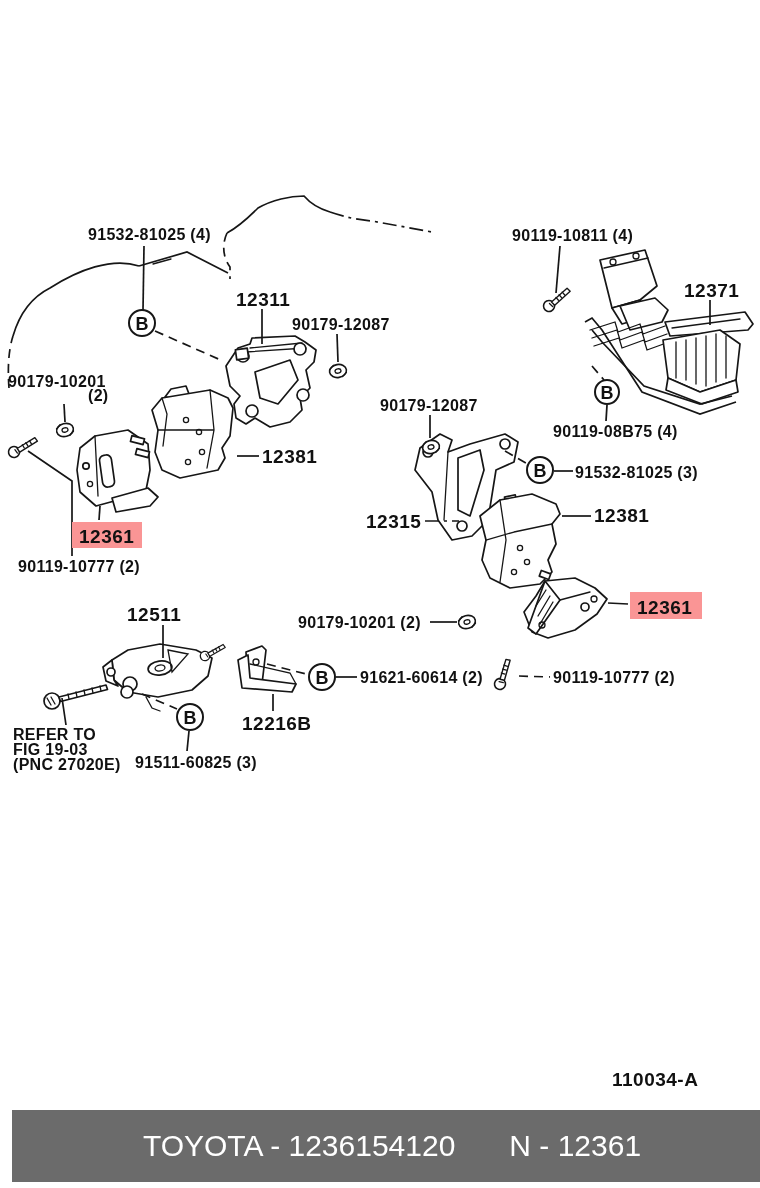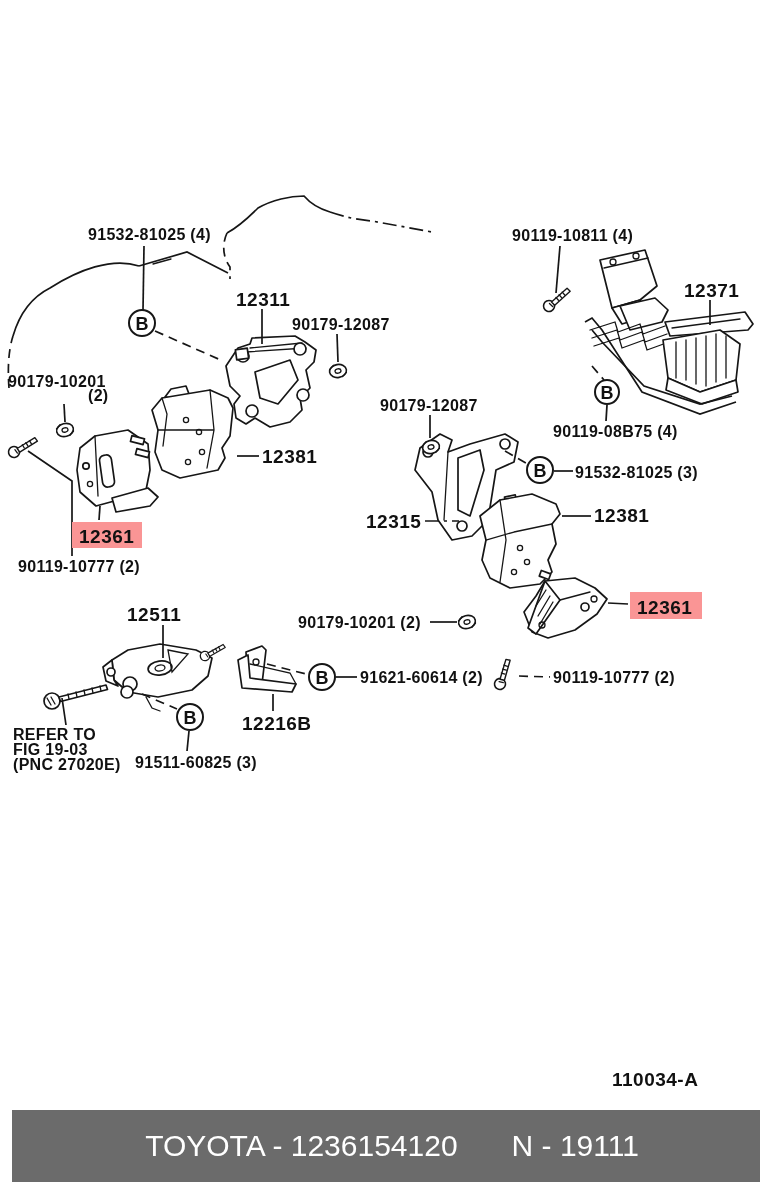--- a/index.html
+++ b/index.html
@@ -244,15 +244,15 @@
     <text class="part" x="79" y="543" fill="#8b1a1a">12361</text>
   </g>
   <g>
     <rect x="630" y="592" width="72" height="27" fill="#fa9595"></rect>
     <text class="part" x="637" y="614" fill="#8b1a1a">12361</text>
   </g>
 </svg>
 
 <div class="footer" style="background: rgb(107, 107, 107); color: rgb(255, 255, 255);">
   <span>TOYOTA - 1236154120</span>
-  <span>N - 19111</span>
+  <span>N - 12361</span>
 </div>
 </div>
 
 </body></html>

